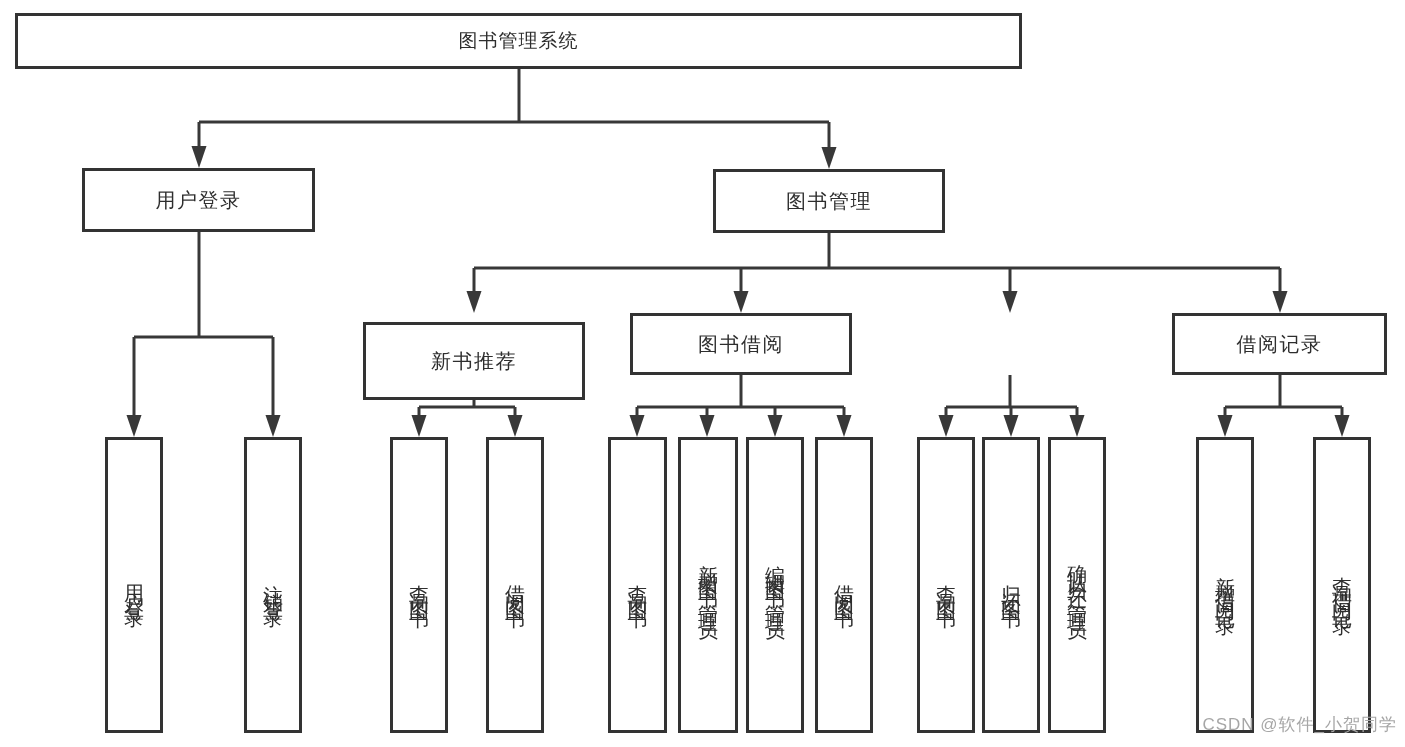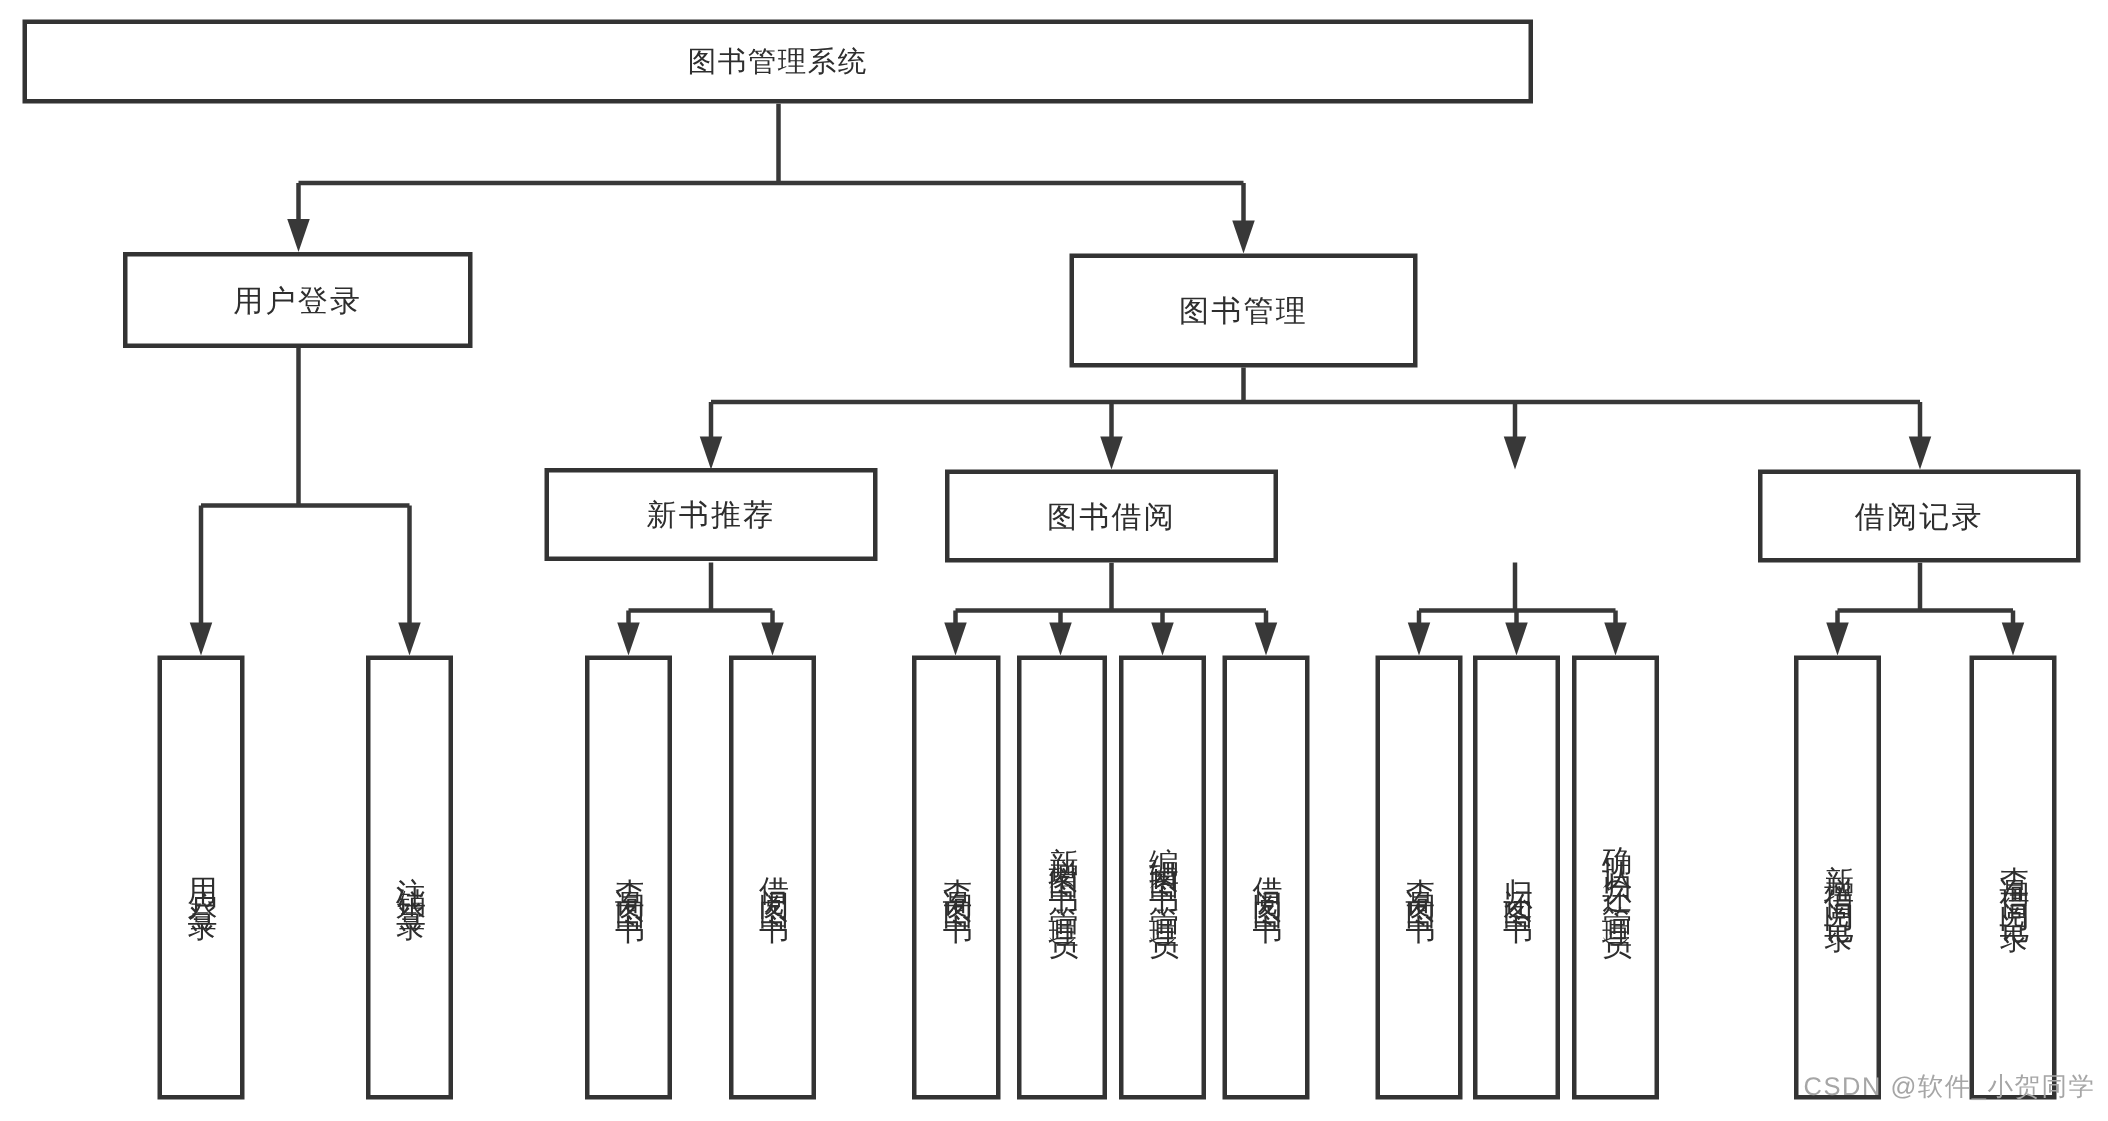--- a/index.html
+++ b/index.html
@@ -83,25 +83,25 @@
       <polygon points="1334.5,415 1349.5,415 1342,437" fill="#383838"></polygon>
     </svg>
 
   <div class="node" style="left:15px;top:13px;width:1007px;height:56px">
     <span class="root-label">图书管理系统</span>
   </div>
 
   <div class="node" style="left:82px;top:168px;width:233px;height:64px">
     <span class="h-label">用户登录</span>
   </div>
-  <div class="node" style="left:713px;top:169px;width:232px;height:76px">
+  <div class="node" style="left:713px;top:169px;width:232px;height:64px">
     <span class="h-label">图书管理</span>
   </div>
 
-  <div class="node" style="left:363px;top:312px;width:222px;height:62px">
+  <div class="node" style="left:363px;top:322px;width:222px;height:78px">
     <span class="h-label">新书推荐</span>
   </div>
   <div class="node" style="left:630px;top:313px;width:222px;height:62px">
     <span class="h-label">图书借阅</span>
   </div>
   <div class="node" style="left:1172px;top:313px;width:215px;height:62px">
     <span class="h-label">借阅记录</span>
   </div>
 
   <div class="node" style="left:105px;top:437px;width:58px;height:296px">

